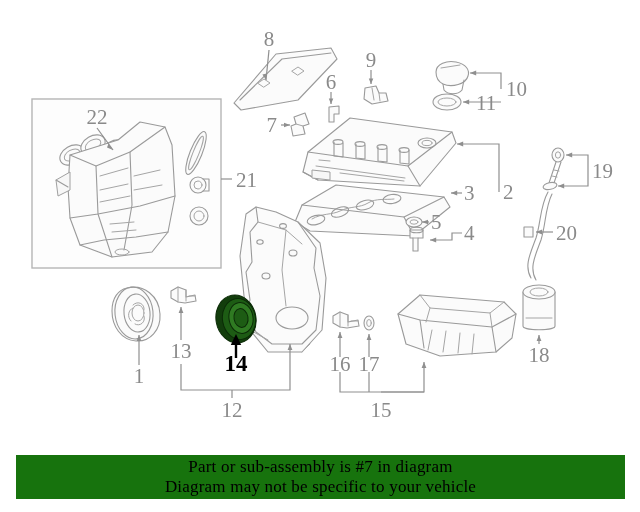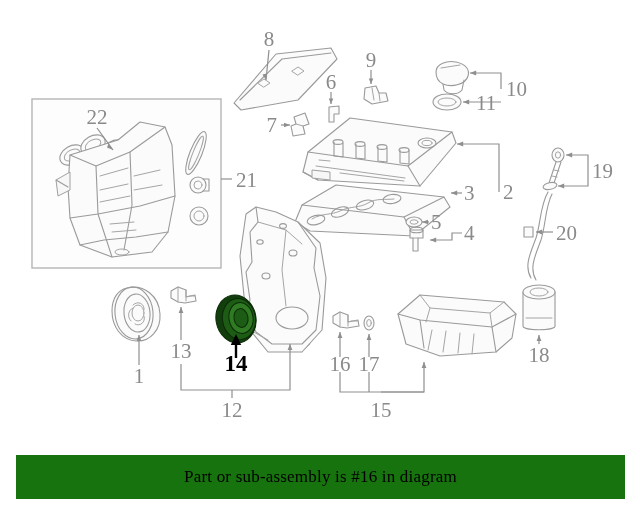--- a/index.html
+++ b/index.html
@@ -402,16 +402,17 @@
         <path class="lead" d="M553,232 L536,232"></path>
         <path class="leadhead" d="M536,232 l6.2,-2.4 l0,4.8 z"></path>
         <text class="num" x="556" y="240">20</text>
       </g>
     </g>
 
   </svg>
   </div>
 
   <div class="banner">
-    <div class="banner-line">Part or sub-assembly is #16 in diagram</div>
+    <div class="banner-line">Part or sub-assembly is #7 in diagram</div>
+    <div class="banner-line">Diagram may not be specific to your vehicle</div>
   </div>
 
 </div>
 
 </body></html>

